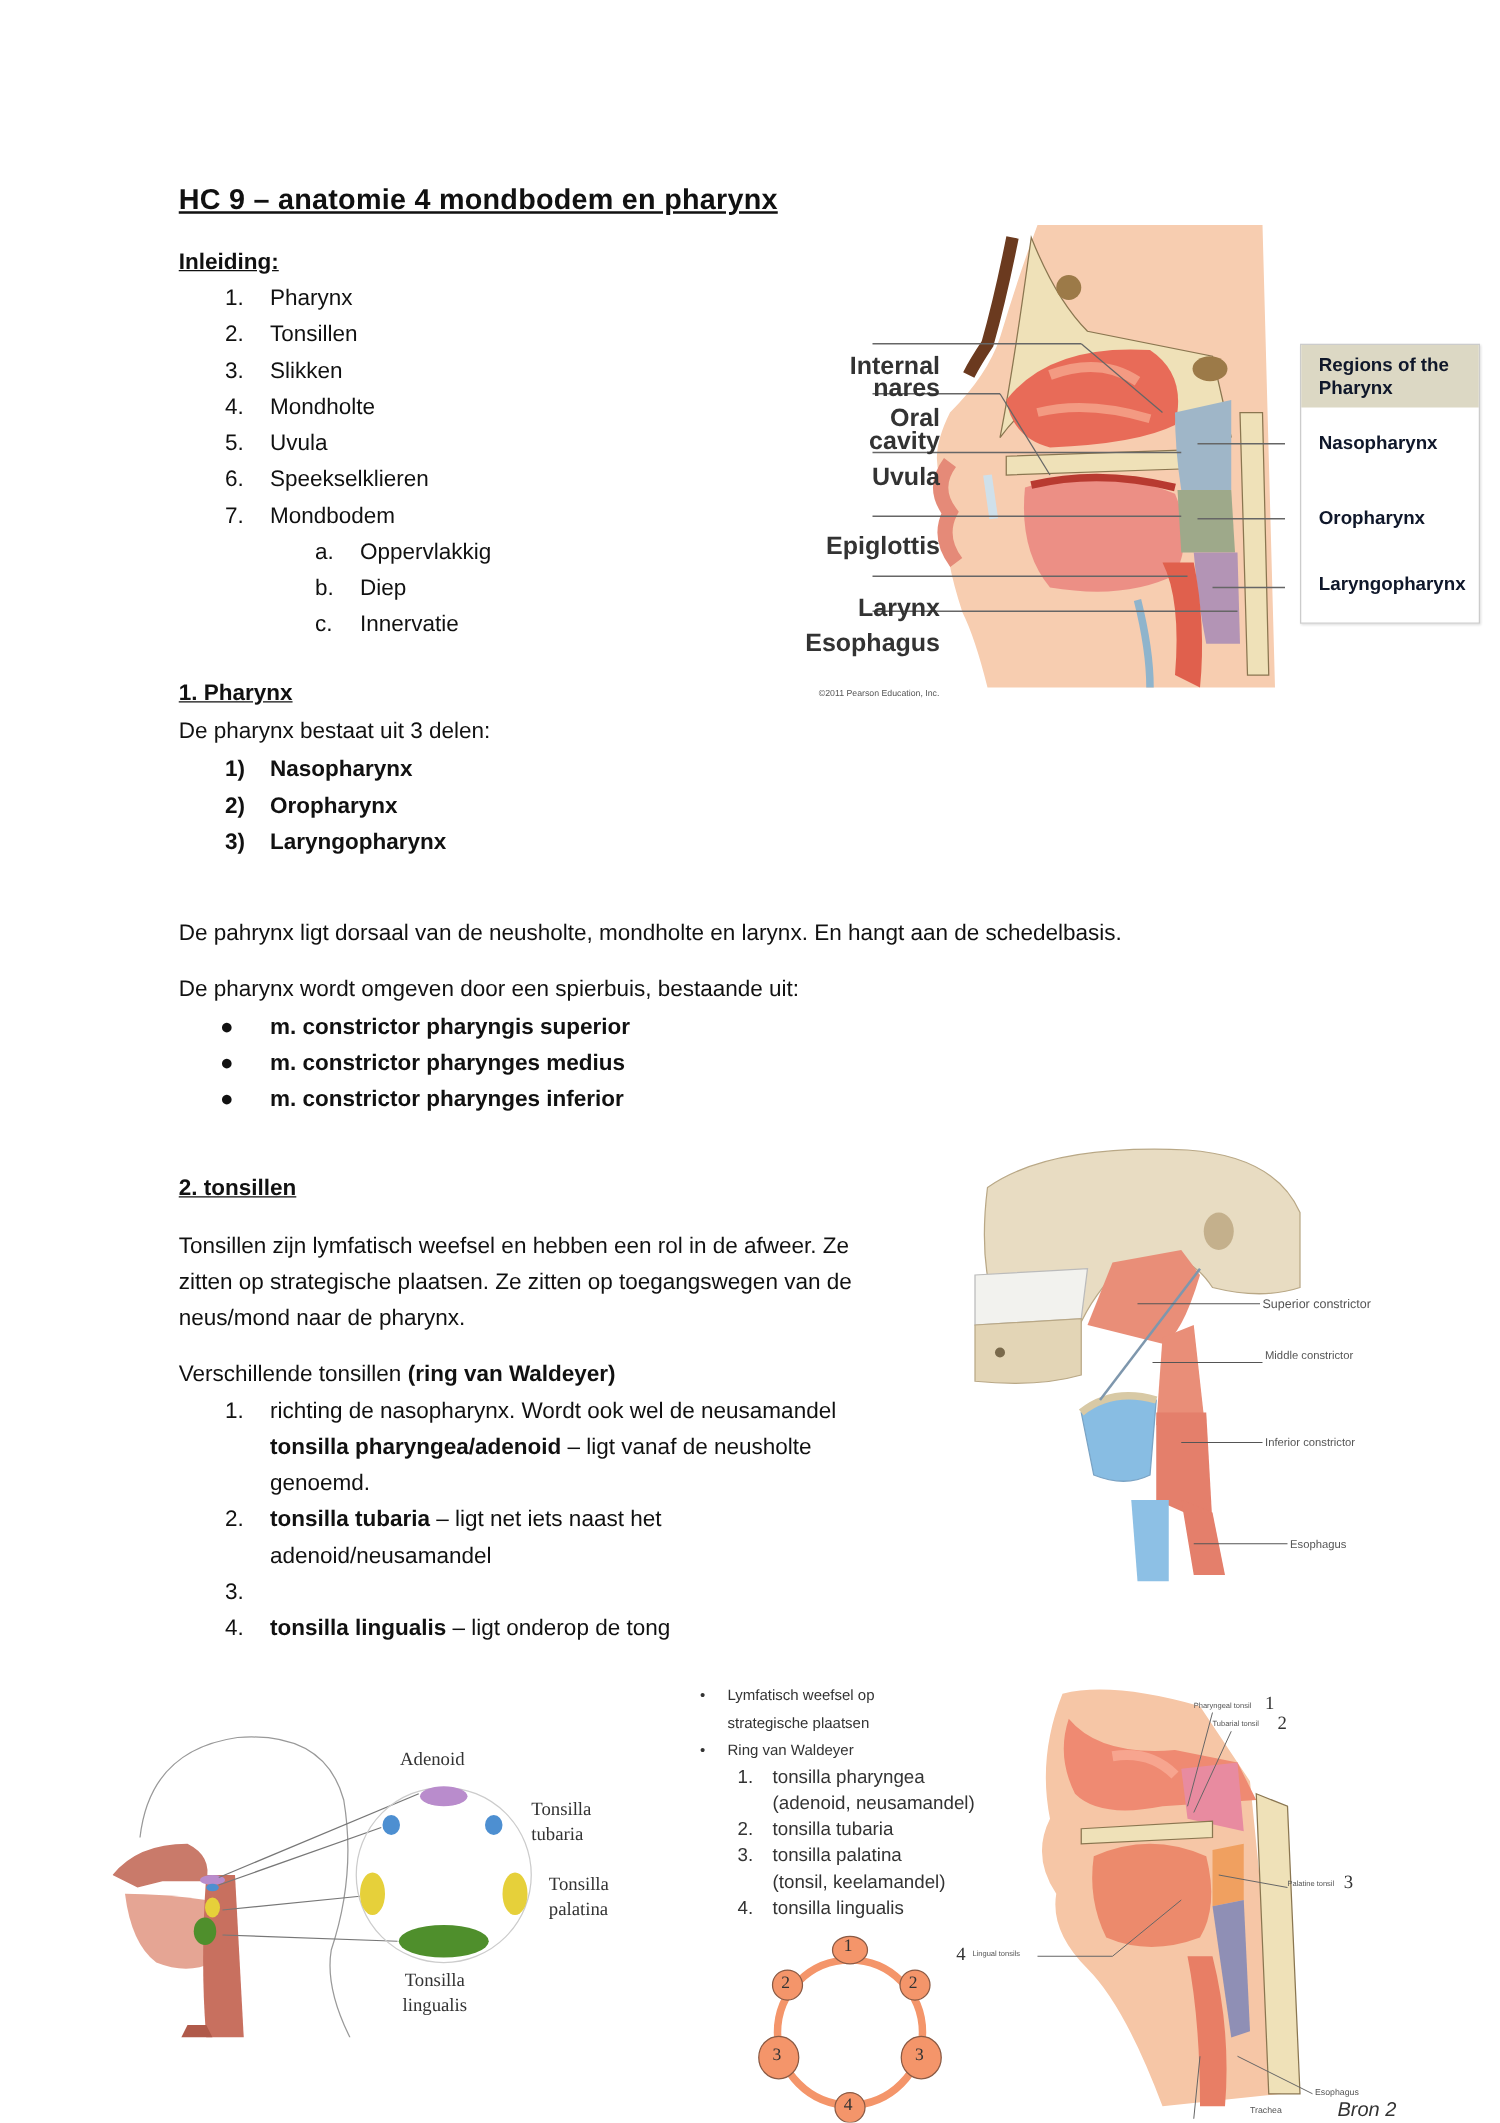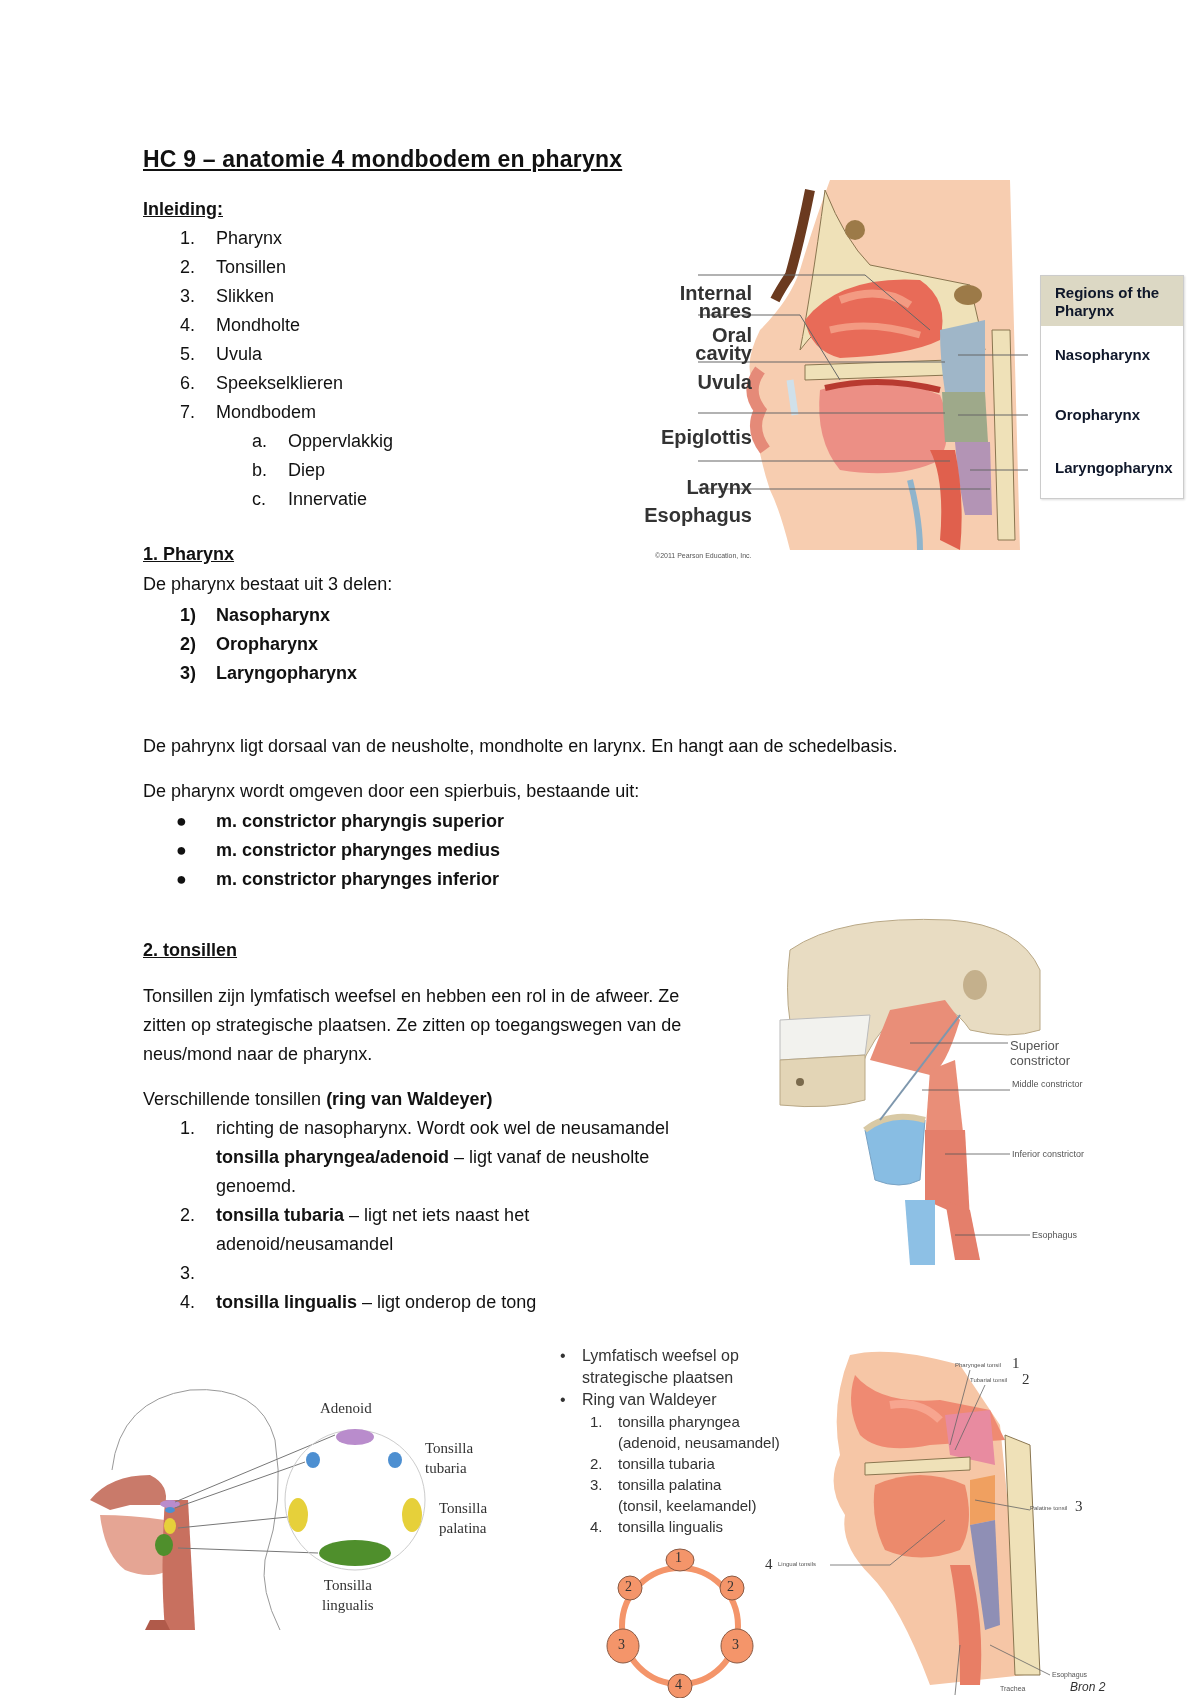--- a/index.html
+++ b/index.html
@@ -10,21 +10,21 @@
   .title { left: 143px; top: 146px; font-size: 23px; font-weight: bold; text-decoration: underline; letter-spacing: 0.2px; }
   .h2 { font-size: 18px; font-weight: bold; text-decoration: underline; }
   .num { display: inline-block; width: 36px; }
   .b { font-weight: bold; }
   .para { font-size: 18px; line-height: 29px; }
   
   .fig-label { font-family: "Liberation Sans", sans-serif; font-weight: bold; color: #333; font-size: 20px; line-height: 18px; text-align: right; }
   .fig-label-l { font-family: "Liberation Sans", sans-serif; font-weight: bold; color: #0f172a; font-size: 15px; line-height: 18px; }
   .tiny { font-size: 9px; color: #555; font-weight: normal; }
   .serif { font-family: "Liberation Serif", serif; color: #333; }
-  .slide-txt { font-size: 16px; line-height: 22px; color: #333; white-space: nowrap; }
+  .slide-txt { font-size: 12px; line-height: 22px; color: #333; white-space: nowrap; }
 </style>
 </head>
 <body>
 
 <div class="abs title">HC 9 – anatomie 4 mondbodem en pharynx</div>
 
 <div class="abs txt b" style="left:143px; top:196px; text-decoration:underline;">Inleiding:</div>
 
 <div class="abs" style="left:180px; top:224px;">
   <div class="txt" style="line-height:29px;"><span class="num">1.</span><span>Pharynx</span></div>
@@ -171,21 +171,21 @@
     <path d="M115,220 Q140,200 175,210 L170,270 Q150,280 125,270 Z" fill="#88bde3" stroke="#7aa3c4"></path>
     <path d="M155,290 L185,290 L185,355 L160,355 Z" fill="#8dc0e5"></path>
     <path d="M115,220 Q140,200 175,210" stroke="#d8c9a5" stroke-width="6" fill="none"></path>
     <line x1="210" y1="105" x2="130" y2="210" stroke="#7e97ad" stroke-width="2"></line>
 
     <line x1="160" y1="133" x2="258" y2="133" stroke="#555" stroke-width="0.8"></line>
     <line x1="172" y1="180" x2="260" y2="180" stroke="#555" stroke-width="0.8"></line>
     <line x1="195" y1="244" x2="260" y2="244" stroke="#555" stroke-width="0.8"></line>
     <line x1="205" y1="325" x2="280" y2="325" stroke="#555" stroke-width="0.8"></line>
   </svg>
-  <div class="abs tiny" style="left:260px; top:128px; font-size:13px;">Superior constrictor</div>
+  <div class="abs tiny" style="left:260px; top:128px; font-size:10px;">Superior constrictor</div>
   <div class="abs tiny" style="left:262px; top:169px; font-size:9px;">Middle constrictor</div>
   <div class="abs tiny" style="left:262px; top:239px; font-size:9px;">Inferior constrictor</div>
   <div class="abs tiny" style="left:282px; top:320px; font-size:9px;">Esophagus</div>
 </div>
 
 <div class="abs" style="left:90px; top:1370px; width:420px; height:260px;">
   <svg width="420" height="260" style="position:absolute; left:0; top:0;">
 
     <path d="M22,100 Q30,30 100,20 Q170,15 185,70 Q195,130 175,190 Q170,220 190,260" stroke="#999" stroke-width="1" fill="none"></path>
 
@@ -282,14 +282,14 @@
   <div class="abs tiny" style="left:165px; top:17px; font-size:6px;">Pharyngeal tonsil</div>
   <div class="abs serif" style="left:222px; top:10px; font-size:15px;">1</div>
   <div class="abs tiny" style="left:180px; top:32px; font-size:6px;">Tubarial tonsil</div>
   <div class="abs serif" style="left:232px; top:26px; font-size:15px;">2</div>
   <div class="abs tiny" style="left:240px; top:160px; font-size:6px;">Palatine tonsil</div>
   <div class="abs serif" style="left:285px; top:153px; font-size:15px;">3</div>
   <div class="abs serif" style="left:-25px; top:211px; font-size:15px;">4</div>
   <div class="abs tiny" style="left:-12px; top:216px; font-size:6px;">Lingual tonsils</div>
   <div class="abs tiny" style="left:262px; top:326px; font-size:7px;">Esophagus</div>
   <div class="abs tiny" style="left:210px; top:340px; font-size:7px;">Trachea</div>
-  <div class="abs" style="left:280px; top:335px; font-size:12px; font-style:italic; color:#333;">Bron 2</div>
+  <div class="abs" style="left:280px; top:335px; font-size:16px; font-style:italic; color:#333;">Bron 2</div>
 </div>
 
 </body></html>

